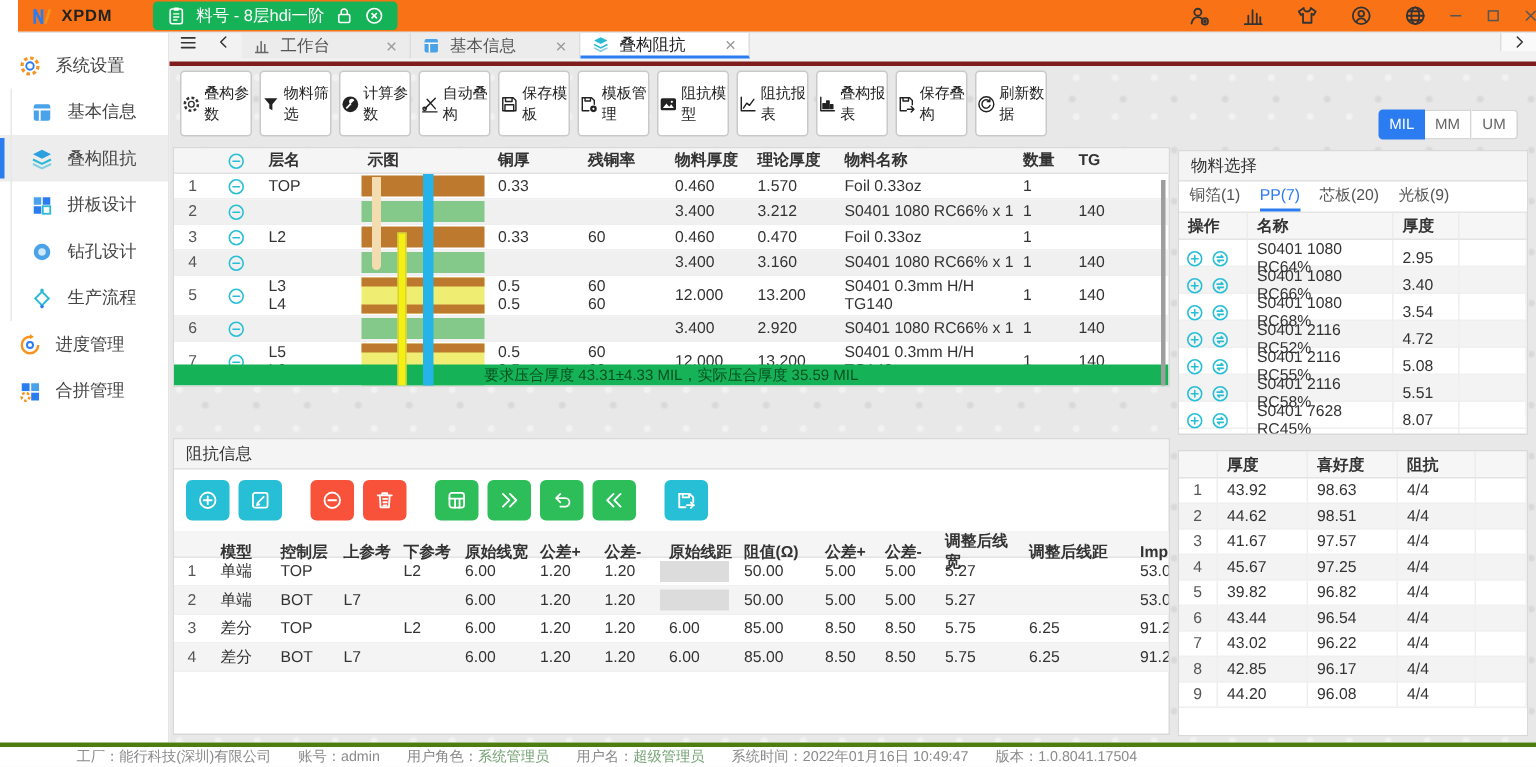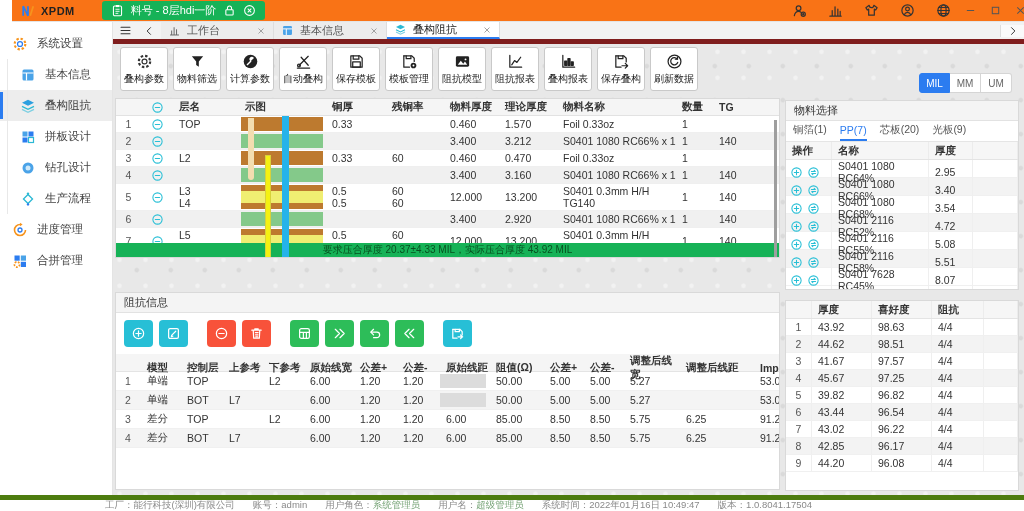--- a/index.html
+++ b/index.html
@@ -28,40 +28,40 @@
   padding-left:12px;font-size:11.5px;color:#444;cursor:pointer}
 .side-item .side-ico{width:16px;height:16px;flex:0 0 16px}
 .side-item.bold{font-weight:bold;color:#222}
 .side-item.indent{padding-left:20px}
 .side-item.indent::before{content:"";position:absolute;left:7px;top:0;bottom:0;width:1px;background:#e8e8e8}
 .side-item.active{background:#ededed}
 .side-item.active::after{content:"";position:absolute;left:0;top:2px;bottom:2px;width:3px;background:var(--accent)}
 
 
 #tabbar{position:absolute;left:113px;top:22px;right:0;height:22px;background:#f2f2f2;
-  border-bottom:5px solid #7f1d1d;display:flex;align-items:center;z-index:5}
+  border-bottom:3px solid #7f1d1d;display:flex;align-items:flex-start;z-index:5}
 .tbi{width:24px;display:flex;align-items:center;justify-content:center;cursor:pointer}
 .tbi .icon{width:13px;height:13px}
 .tab{width:113px;display:flex;align-items:center;gap:6px;padding:0 7px;background:#ececec;
   border-right:1px solid #ddd;font-size:11px;color:#555;cursor:pointer}
 .tab .ticon{width:13px;height:13px}
 .tab .tx{width:10px;height:10px;margin-left:auto;cursor:pointer}
 .tab.active{background:#fff;border-bottom:2px solid var(--accent);color:#222}
 #tab-next{margin-left:auto;width:24px;background:#fafafa;border-left:1px solid #ddd}
 
 
 #workspace{position:absolute;left:113px;top:44px;right:0;bottom:16px;background-color:#e8e8e8;
   background-image:radial-gradient(circle at 25% 30%, rgba(255,255,255,.45) 1.5px, transparent 3px),
                    radial-gradient(circle at 70% 65%, rgba(205,205,205,.55) 1.5px, transparent 3px);
   background-size:26px 26px,34px 34px;z-index:1}
 
 
 #toolbar{position:absolute;left:0;top:0;right:0;height:51px;display:flex;gap:5px;padding:3px 0 0 7px}
 .tb-btn{width:48px;height:44px;background:#fff;border:1px solid #c9c9c9;border-radius:3px;
-  display:flex;flex-direction:column;align-items:center;justify-content:center;gap:2px;
+  display:flex;align-items:center;justify-content:center;gap:2px;
   font-size:10px;color:#222;cursor:pointer}
 .tb-btn .tb-ico{width:17px;height:17px;color:#222}
 #unit-toggle{position:absolute;right:12px;top:29px;display:flex;cursor:pointer}
 .unit{width:31px;height:20px;display:flex;align-items:center;justify-content:center;
   background:#fff;border:1px solid #d5d5d5;border-left:none;color:#666;font-size:10px}
 .unit:first-child{border-left:1px solid #d5d5d5;border-radius:3px 0 0 3px}
 .unit:last-child{border-radius:0 3px 3px 0}
 .unit.active{background:var(--accent);border-color:var(--accent);color:#fff}
 
 
@@ -129,21 +129,21 @@
 .mop{width:13px;height:13px;color:var(--cyan);cursor:pointer}
 .scheme-grid{display:grid;grid-template-columns:26px 60px 60px 52px 1fr}
 .scheme-row{height:17px;border-bottom:1px solid #f0f0f0;font-size:10.5px;cursor:pointer}
 .scheme-row.alt{background:#f3f3f3}
 .scheme-row>div{display:flex;align-items:center;padding-left:6px;border-right:1px solid #efefef}
 .scheme-row .cnum,#scheme-header .cnum{justify-content:center;padding-left:0;color:#555}
 #funnel-btn{margin-left:auto;width:13px;height:13px;cursor:pointer}
 
 
 #statusbar{position:absolute;left:0;bottom:0;width:1024px;height:16px;background:#fff;
-  border-top:5px solid #4d7c0f;display:flex;align-items:center;gap:18px;padding-left:105px;
+  border-top:3px solid #4d7c0f;display:flex;align-items:center;gap:18px;padding-left:51px;
   font-size:9.5px;color:#8a8a8a;z-index:6}
 .sv.green{color:#74a274}
 </style>
 </head>
 <body>
 
 <div id="titlebar">
   <span class="icon" id="logo-ico">
       <svg viewBox="0 0 16 16">
         <path d="M2.5 13.5v-11l5.5 11v-11" fill="none" stroke="#2b7cf0" stroke-width="2"></path>
@@ -676,21 +676,21 @@
           <div></div>
           <div></div>
           <div></div>
         </div>
         <div class="via" id="via-beige"></div>
       <div class="via" id="via-yellow"></div>
       <div class="via" id="via-blue"></div>
       <div class="via" id="via-dot"></div>
       <div id="st-scroll"></div>
     </div>
-    <div id="summary-bar">要求压合厚度 20.37±4.33 MIL，实际压合厚度 43.92 MIL</div>
+    <div id="summary-bar">要求压合厚度 43.31±4.33 MIL，实际压合厚度 35.59 MIL</div>
   </div>
 
   <div id="imp-panel">
     <div id="imp-title-row">阻抗信息</div>
     <div id="imp-tools">
         <div class="ibtn cyan">
           <span class="icon ">
             <svg viewBox="0 0 16 16" fill="none" stroke="currentColor" stroke-width="1.3" stroke-linecap="round" stroke-linejoin="round">
               <circle cx="8" cy="8" r="5.5"></circle>
               <path d="M8 5.2v5.6M5.2 8h5.6"></path>

